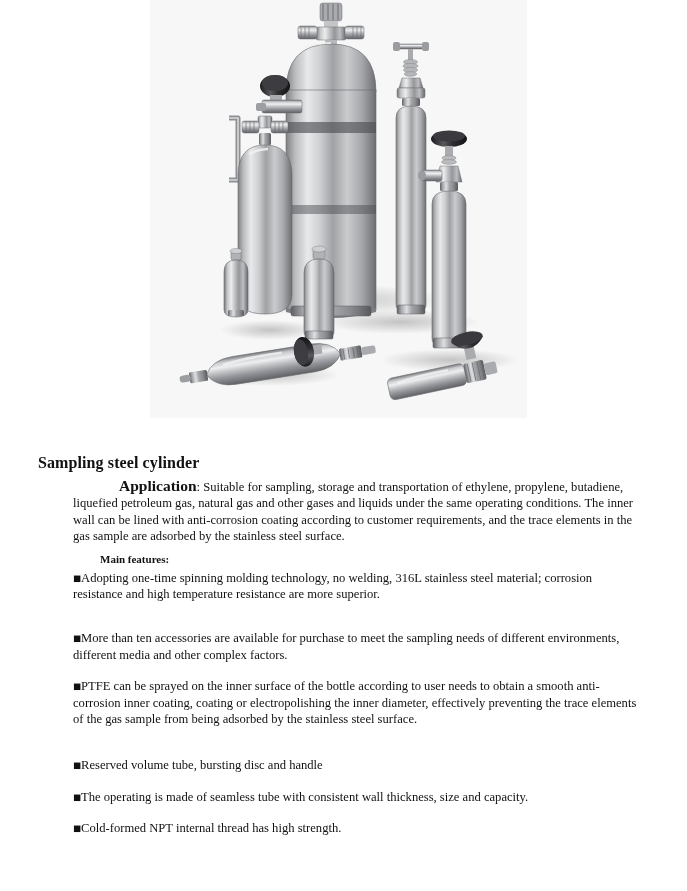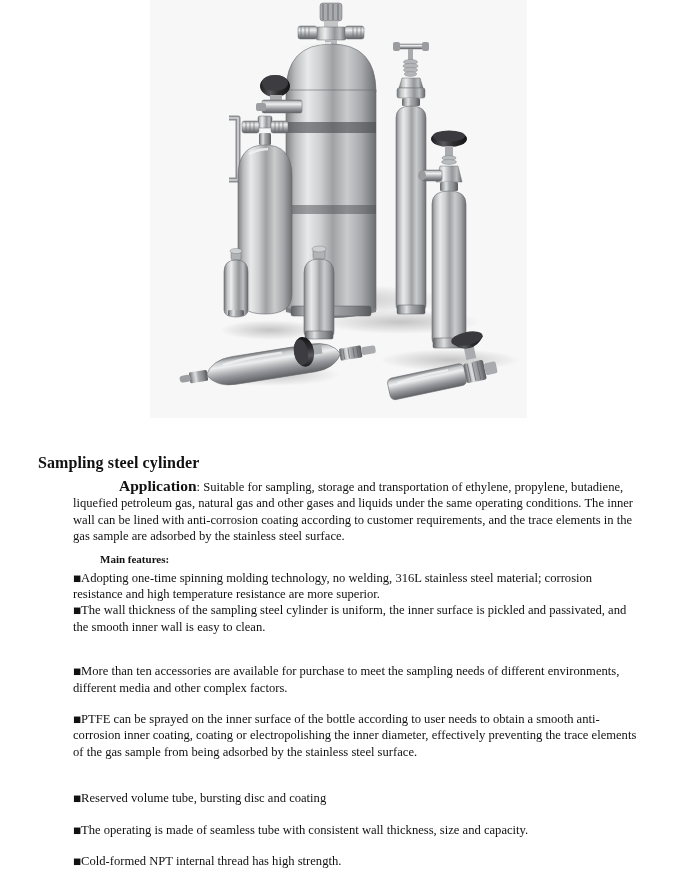--- a/index.html
+++ b/index.html
@@ -312,39 +312,38 @@
   <h1 class="page-title">Sampling steel cylinder</h1>
 
   <div class="gap-sm"></div>
 
   <p class="para"><span class="lead-indent"></span><span class="heading-inline">Application</span><span>: </span><span>Suitable for sampling, storage and transportation of ethylene, propylene, butadiene, liquefied petroleum gas, natural gas and other gases and liquids under the same operating conditions. The inner wall can be lined with anti-corrosion coating according to customer requirements, and the trace elements in the gas sample are adsorbed by the stainless steel surface.</span></p>
 
   <h2 class="section-heading">Main features:</h2>
 
   <p class="feature"><span class="sub-indent"></span><span class="bullet">■</span><span>Adopting one-time spinning molding technology, no welding, 316L stainless steel material; corrosion resistance and high temperature resistance are more superior.</span></p>
 
-  <p class="feature"><span class="sub-indent"></span><span class="bullet">■</span><span>The wall thickness of the sampling steel cylinder is uniform, the inner surface is pickled and passivated, and the smooth inner wall is easy to clean.</span></p>
 
   <div class="gap-md"></div>
 
 
   <div class="gap-lg"></div>
 
   <p class="feature"><span class="sub-indent"></span><span class="bullet">■</span><span>More than ten accessories are available for purchase to meet the sampling needs of different environments, different media and other complex factors.</span></p>
 
   <div class="gap-lg"></div>
 
   <p class="feature"><span class="sub-indent"></span><span class="bullet">■</span><span>PTFE can be sprayed on the inner surface of the bottle according to user needs to obtain a smooth anti-corrosion inner coating, coating or electropolishing the inner diameter, effectively preventing the trace elements of the gas sample from being adsorbed by the stainless steel surface.</span></p>
 
   <div class="gap-lg"></div>
 
 
   <div class="gap-lg"></div>
 
-  <p class="feature"><span class="sub-indent"></span><span class="bullet">■</span><span>Reserved volume tube, bursting disc and coating</span></p>
+  <p class="feature"><span class="sub-indent"></span><span class="bullet">■</span><span>Reserved volume tube, bursting disc and handle</span></p>
 
   <div class="gap-lg"></div>
 
   <p class="feature"><span class="sub-indent"></span><span class="bullet">■</span><span>The operating is made of seamless tube with consistent wall thickness, size and capacity.</span></p>
 
   <div class="gap-lg"></div>
 
   <p class="feature"><span class="sub-indent"></span><span class="bullet">■</span><span>Cold-formed NPT internal thread has high strength.</span></p>
 
 </div>

